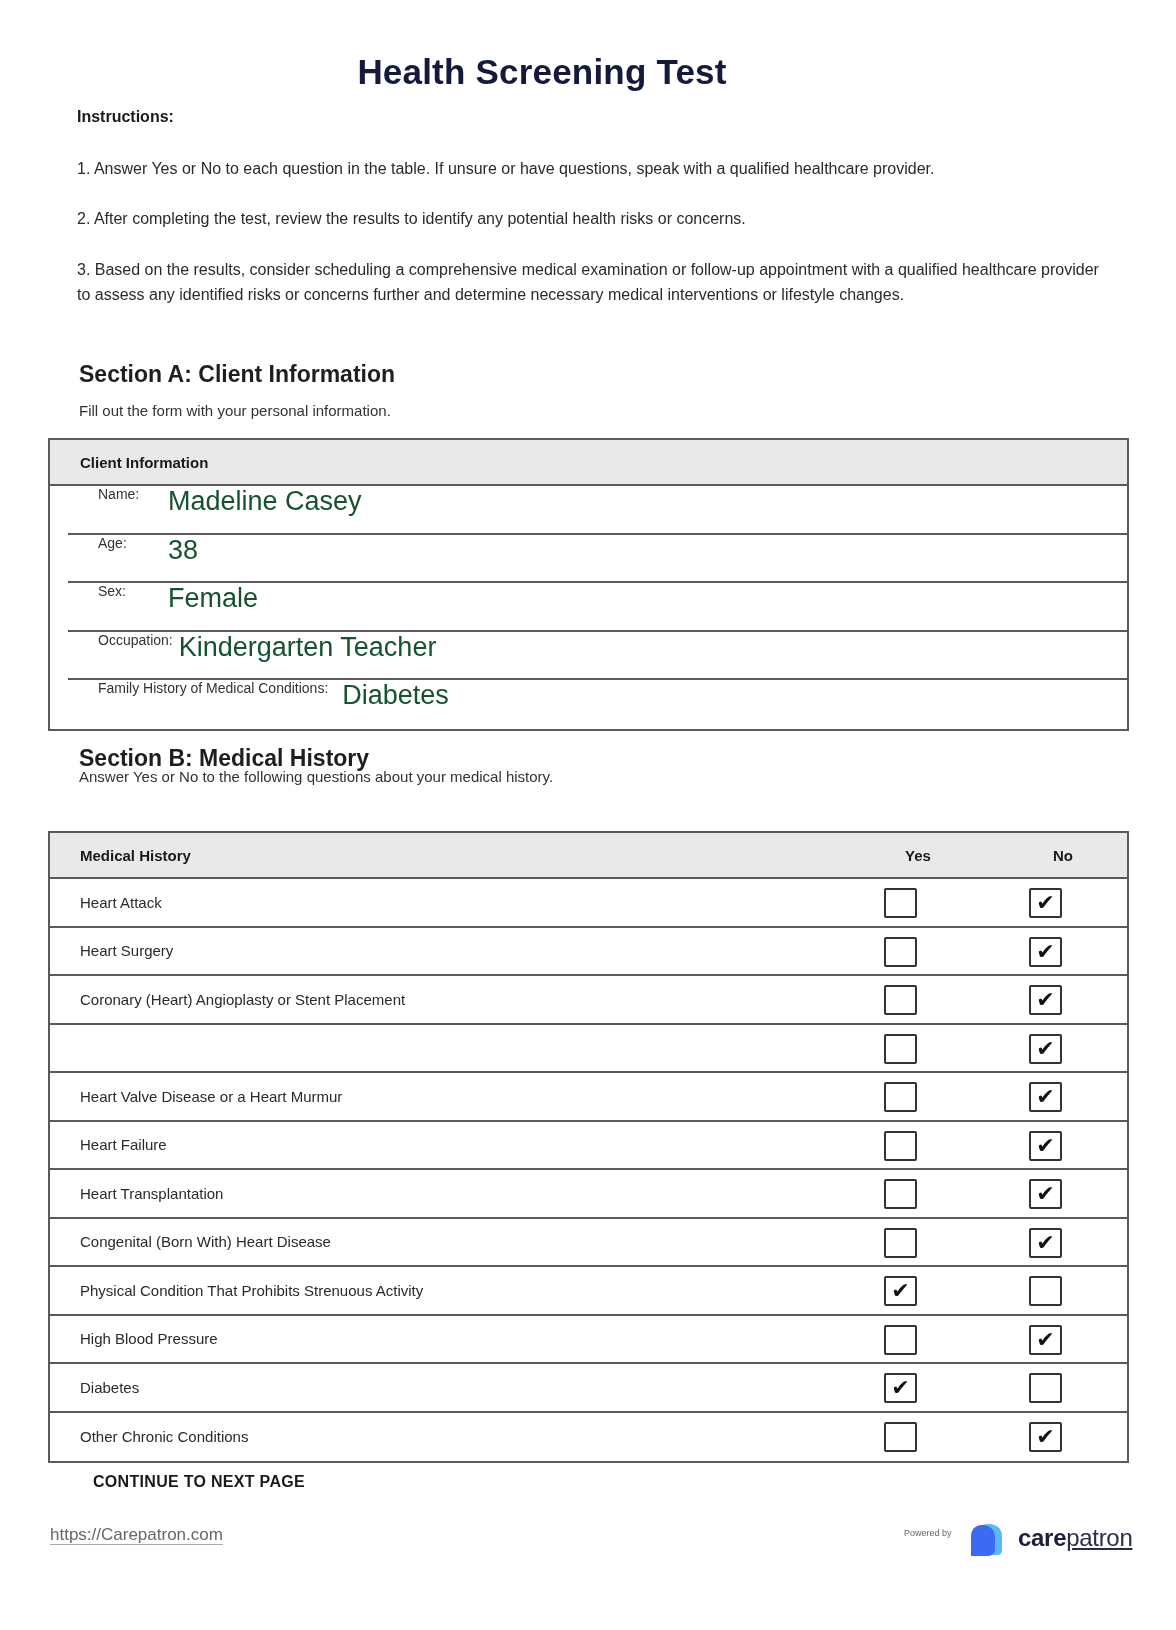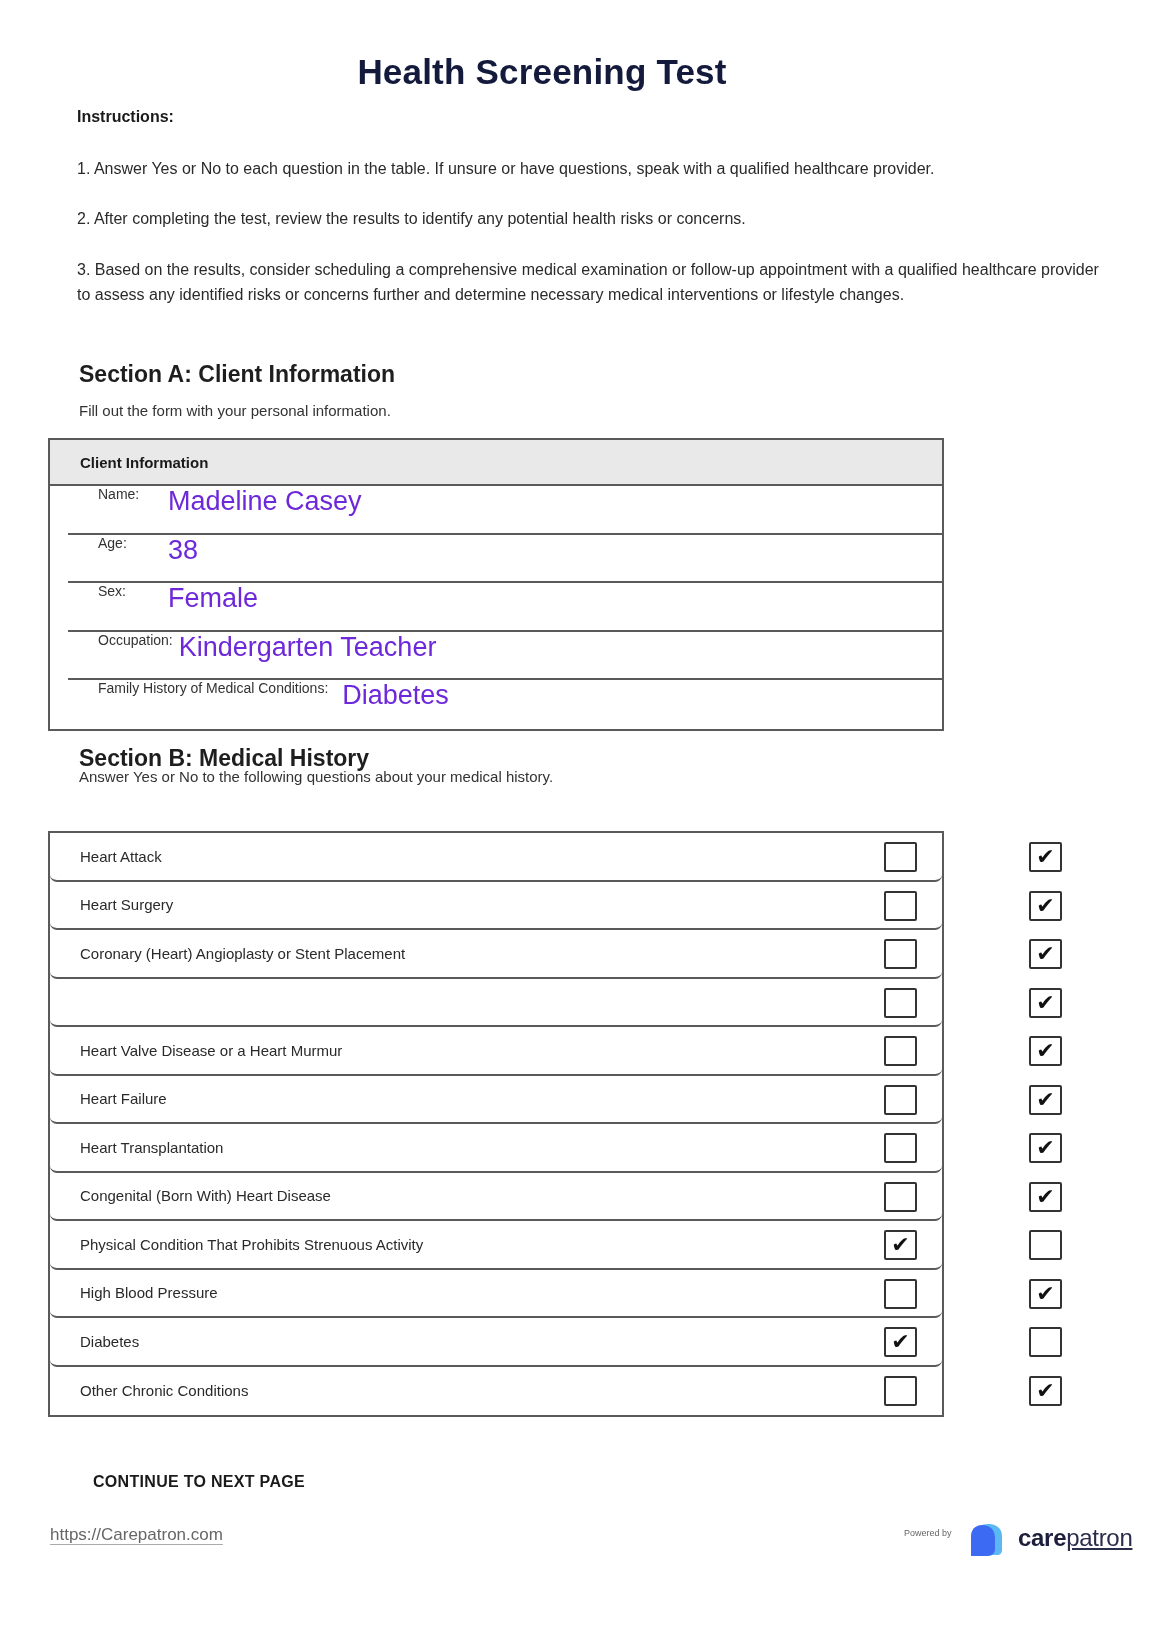--- a/index.html
+++ b/index.html
@@ -17,51 +17,51 @@
   .instr-3 { top: 257px; }
 
   .section-title { position: absolute; left: 79px; font-size: 23px; color: #1e1e1e; }
   .section-a { top: 361px; }
   .section-b { top: 745px; }
   .section-desc { position: absolute; left: 79px; font-size: 15px; color: #333; }
   .desc-a { top: 402px; }
   .desc-b { top: 768px; }
 
   .table {
-    position: absolute; left: 48px; width: 896px;
+    position: absolute; left: 48px; width: 1081px;
     border: 2px solid #5a5a5a; background: #fff;
   }
   .client-table { top: 438px; }
   .med-table { top: 831px; }
 
   .thead {
     background: #e9e9e9; border-bottom: 2px solid #5a5a5a;
     height: 46px; display: flex; align-items: center; position: relative;
     font-size: 15px; font-weight: bold; color: #1a1a1a;
   }
   .thead .head-label { position: absolute; left: 30px; }
   .thead .col-yes { position: absolute; left: 835px; width: 66px; text-align: center; }
   .thead .col-no { position: absolute; left: 980px; width: 66px; text-align: center; }
 
   .crow {
     height: 48.5px; border-bottom: 2px solid #5a5a5a; display: flex; align-items: flex-start;
     padding-left: 30px; position: relative; margin-left: 18px;
   }
   .crow:last-child { border-bottom: none; }
   .crow .lbl { font-size: 14px; color: #333; margin-right: 14px; }
-  .crow .val { font-size: 27px; color: #6d28d9; }
+  .crow .val { font-size: 27px; color: #14532d; }
   .crow .lbl.name-lbl { width: 70px; margin-right: 0; }
   .crow .lbl.age-lbl { width: 70px; margin-right: 0; }
   .crow .lbl.sex-lbl { width: 70px; margin-right: 0; }
   .crow .lbl.occ-lbl { margin-right: 6px; }
   .crow .lbl.fam-lbl { margin-right: 14px; }
 
   .mrow {
     height: 48.5px; border-bottom: 2px solid #5a5a5a; position: relative;
-    display: flex; align-items: center; border-radius: 7px;
+    display: flex; align-items: center;
   }
   .mrow:last-child { border-bottom: none; }
   .mrow .q { position: absolute; left: 30px; font-size: 15px; color: #2a2a2a; }
   .cb {
     position: absolute; top: 9px; width: 33px; height: 30px;
     border: 2.5px solid #333; border-radius: 2px; background: #fff;
     display: flex; align-items: center; justify-content: center;
     font-size: 22px; line-height: 1; color: #111; font-family: "DejaVu Sans", sans-serif;
   }
   .cb.yes { left: 834px; }
@@ -115,20 +115,25 @@
   <div class="crow">
     <span class="lbl fam-lbl">Family History of Medical Conditions:</span>
     <span class="val">Diabetes</span>
   </div>
 </div>
 
 <h2 class="section-title section-b">Section B: Medical History</h2>
 <p class="section-desc desc-b">Answer Yes or No to the following questions about your medical history.</p>
 
 <div class="table med-table">
+  <div class="thead">
+    <span class="head-label">Medical History</span>
+    <span class="col-yes">Yes</span>
+    <span class="col-no">No</span>
+  </div>
   <div id="med-rows">
       <div class="mrow">
         <span class="q">Heart Attack</span>
         <span class="cb yes" role="checkbox" aria-checked="false"></span>
         <span class="cb no" role="checkbox" aria-checked="true">
           <span>✔</span>
         </span>
       </div>
       <div class="mrow">
         <span class="q">Heart Surgery</span>

